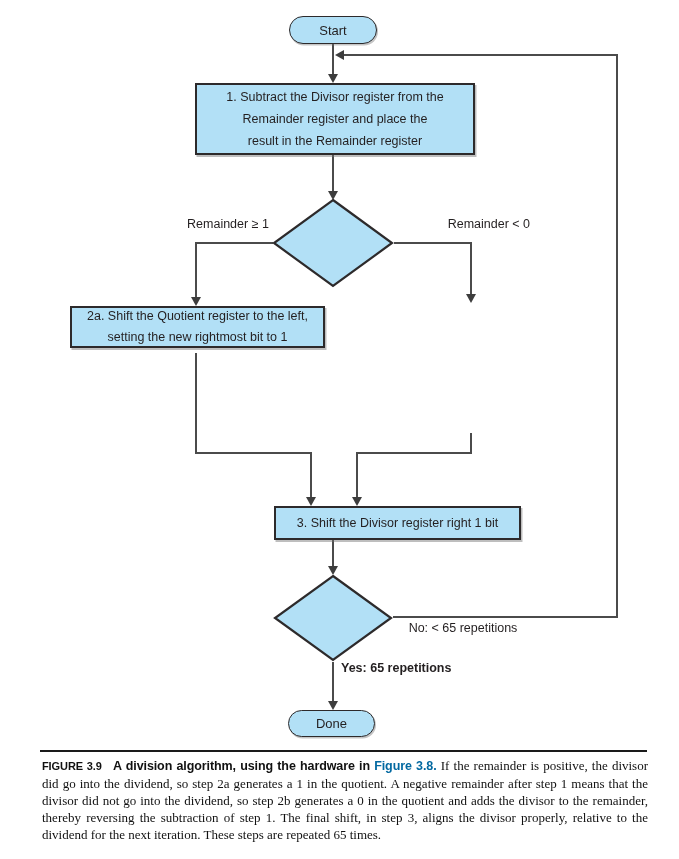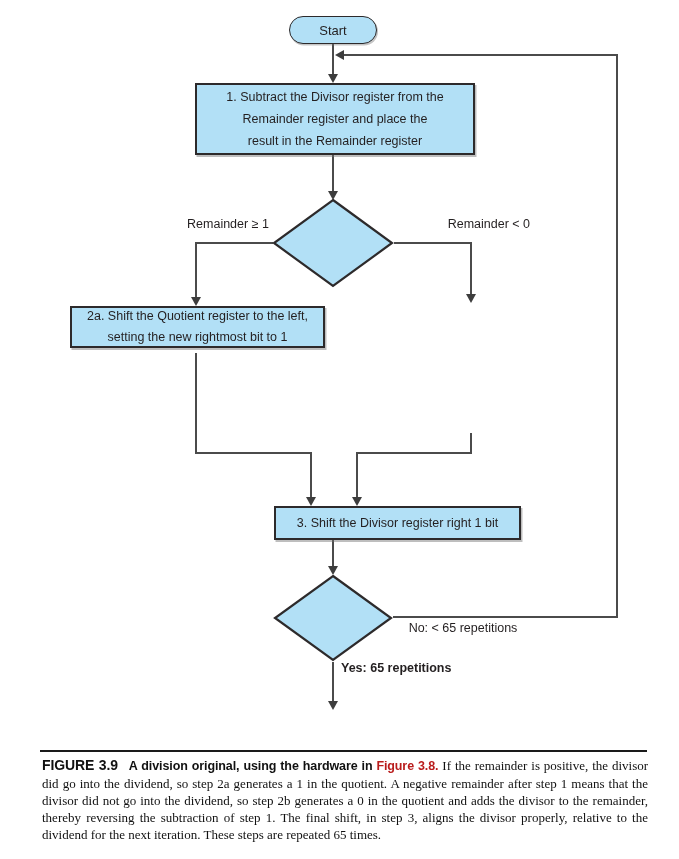--- a/index.html
+++ b/index.html
@@ -26,26 +26,26 @@
     justify-content:center;font-size:13px;box-shadow:1px 1.5px 0 rgba(110,110,110,.4);}
   .diamond-wrap{position:absolute;}
   .diamond-label{position:absolute;display:flex;align-items:center;justify-content:center;
     text-align:center;font-size:12.5px;}
   .branch-label{position:absolute;font-size:12.5px;color:#231f20;}
   .center{text-align:center;}
   
   .rule{position:absolute;background:#1a1a1a;height:2px;}
   .caption{position:absolute;left:42px;top:757px;width:606px;text-align:justify;
     font-family:"Liberation Serif",serif;font-size:13px;line-height:17px;color:#111;}
-  .cap-label{font-family:"Liberation Sans",sans-serif;font-weight:bold;font-size:14px;
+  .cap-label{font-family:"Liberation Sans",sans-serif;font-weight:bold;font-size:11px;
     letter-spacing:-0.1px;margin-right:7px;}
   .cap-title{font-family:"Liberation Sans",sans-serif;font-weight:bold;font-size:12.5px;
     letter-spacing:-0.1px;}
   .cap-link{font-family:"Liberation Sans",sans-serif;font-weight:bold;font-size:12.5px;
-    letter-spacing:-0.1px;color:#b91c1c;}
+    letter-spacing:-0.1px;color:#0369a1;}
 </style>
 </head>
 <body>
 
 <div class="page">
 
   <div class="vline" style="left:332px;top:44px;height:31px;"></div>
   <div class="arrow-down" style="left:328px;top:74px;"></div>
 
   <div class="arrow-left" style="left:335px;top:50px;"></div>
@@ -112,23 +112,26 @@
 
   <div class="diamond-wrap" style="left:272px;top:574px;width:122px;height:88px;">
     <svg width="122" height="88" viewBox="0 0 122 88">
       <polygon points="61,2 119,44 61,86 3,44" fill="#b2e0f6" stroke="#2d2a2b" stroke-width="2.2" stroke-linejoin="miter"></polygon>
     </svg>
   </div>
 
   <div class="branch-label center" style="left:383px;top:593px;width:160px;margin-top:28px;">No: &lt; 65 repetitions</div>
   <div class="branch-label" style="left:341px;top:661px;font-weight:bold;">Yes: 65 repetitions</div>
 
+  <div class="node-oval" style="left:288px;top:710px;width:87px;height:27px;">
+    <span>Done</span>
+  </div>
 
   <div class="rule" style="left:40px;top:750px;width:607px;"></div>
 
   <div class="caption">
     <span class="cap-label">FIGURE 3.9</span>
-    <span class="cap-title">A division original, using the hardware in</span>
+    <span class="cap-title">A division algorithm, using the hardware in</span>
     <span class="cap-link">Figure 3.8.</span>
     <span class="cap-body">If the remainder is positive, the divisor did go into the dividend, so step 2a generates a 1 in the quotient. A negative remainder after step 1 means that the divisor did not go into the dividend, so step 2b generates a 0 in the quotient and adds the divisor to the remainder, thereby reversing the subtraction of step 1. The final shift, in step 3, aligns the divisor properly, relative to the dividend for the next iteration. These steps are repeated 65 times.</span>
   </div>
 
 </div>
 
 </body></html>

